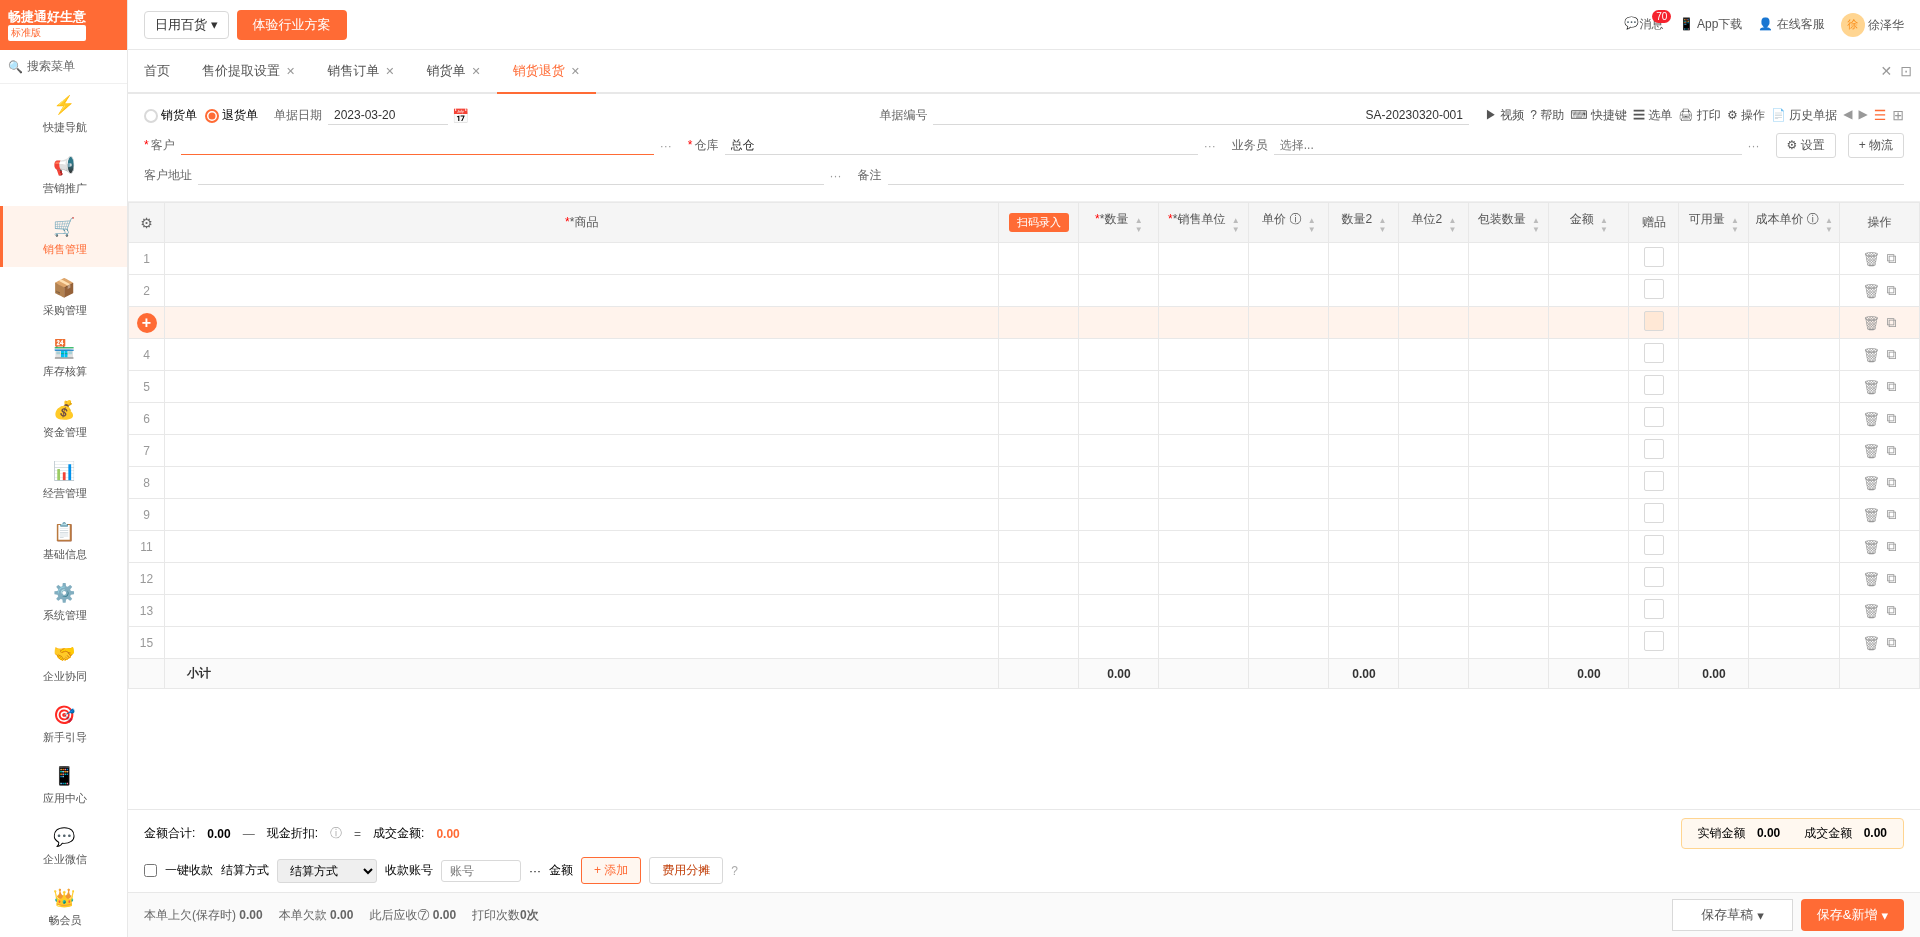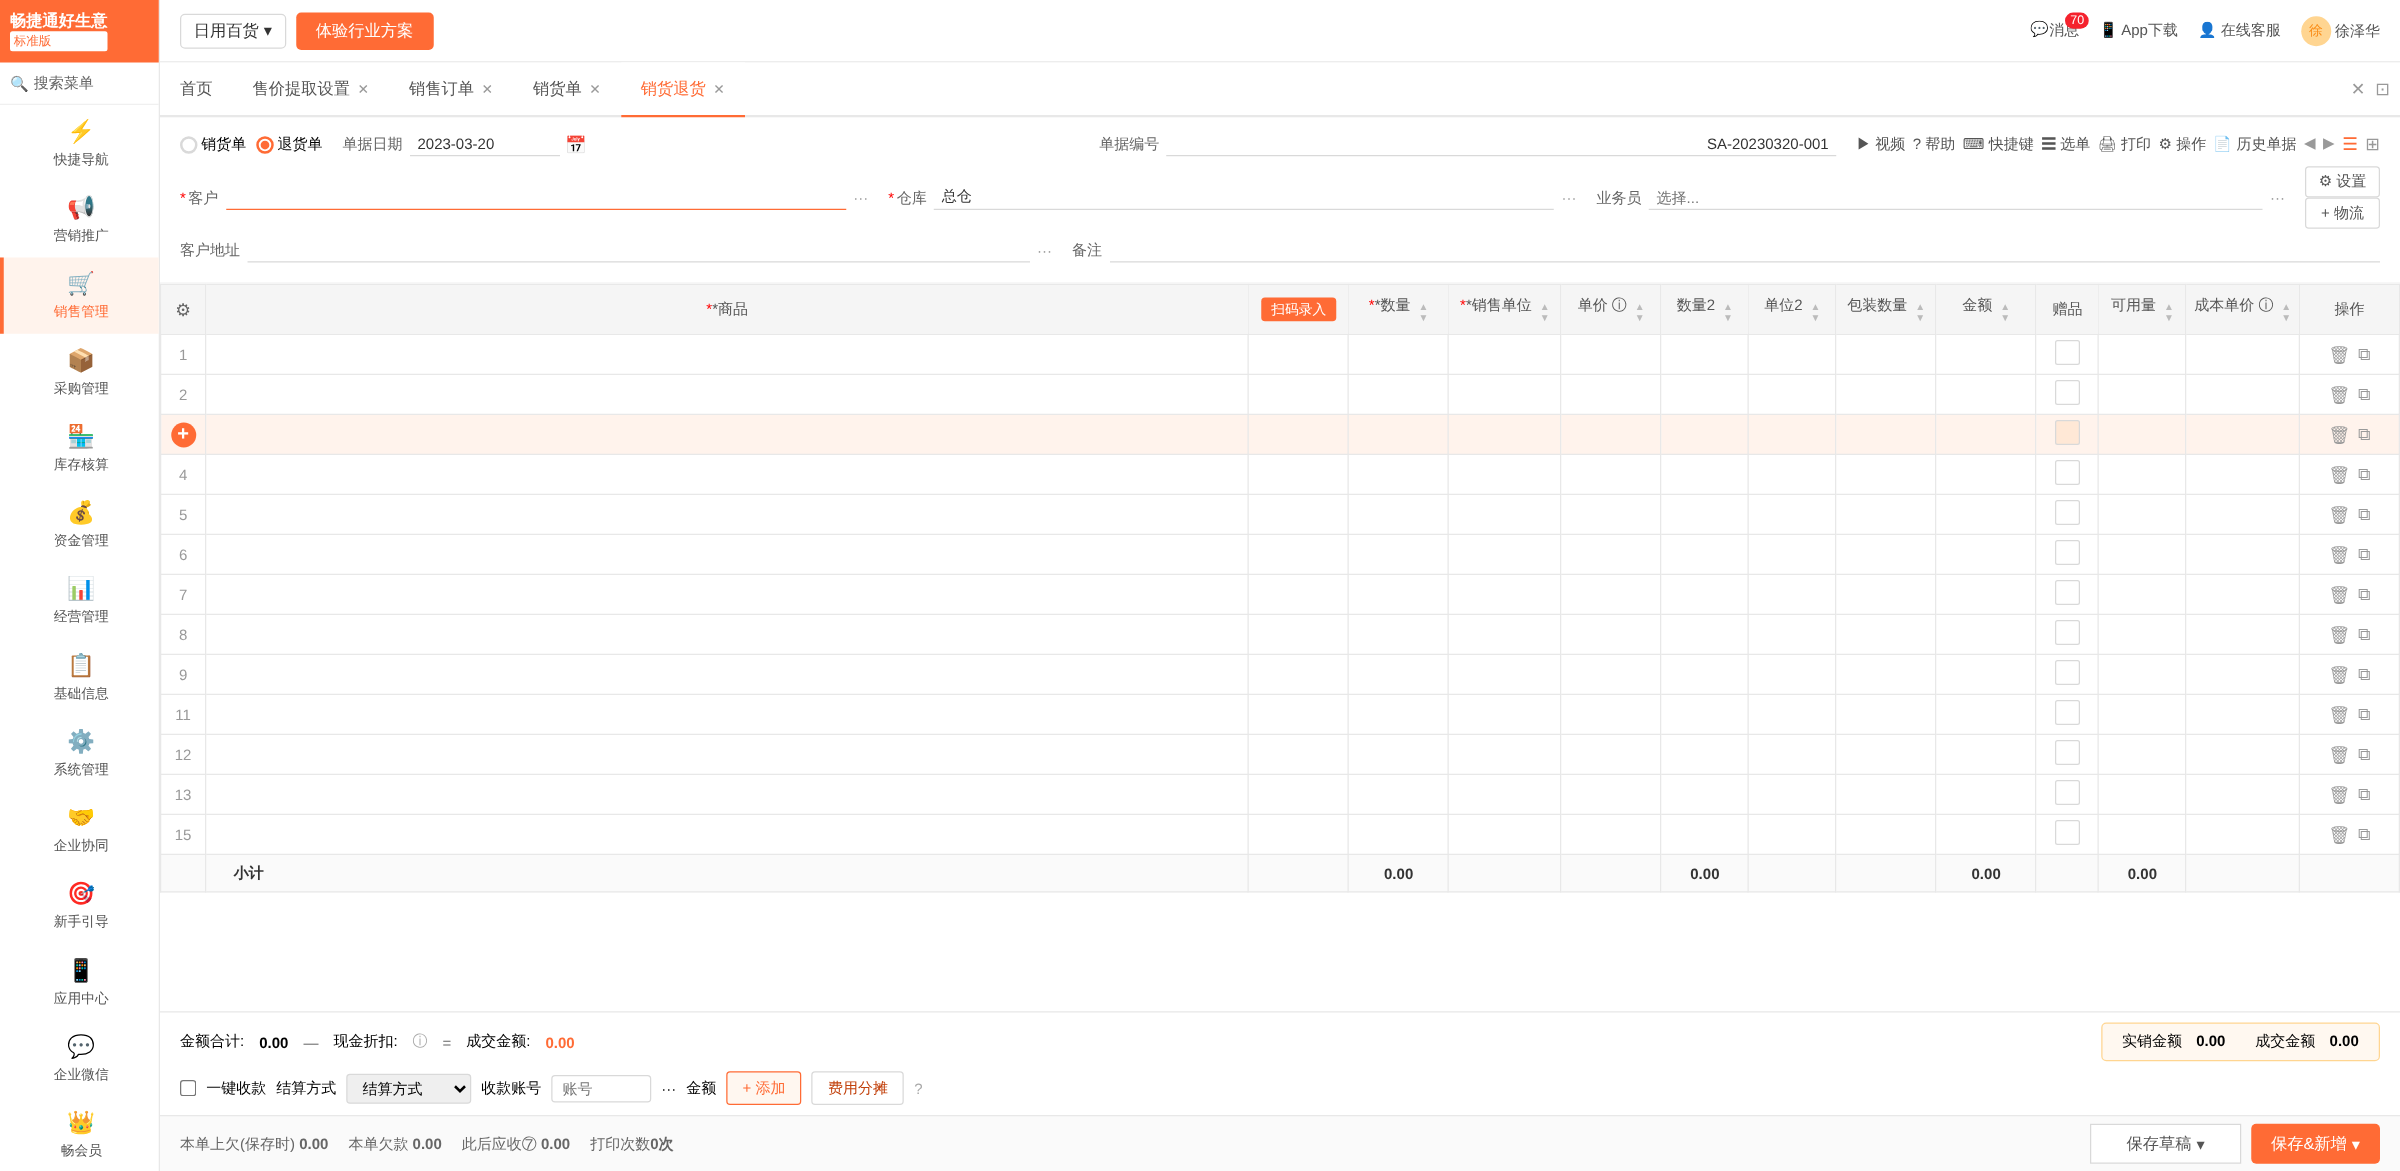--- a/index.html
+++ b/index.html
@@ -265,21 +265,21 @@
       <div class="form-group" style="flex:2;">
         <span class="form-label required">仓库</span>
         <input class="form-input" type="text" value="总仓" style="min-width: 120px;">
         <span class="form-dots">···</span>
       </div>
       <div class="form-group" style="flex:2;">
         <span class="form-label">业务员</span>
         <input class="form-input" type="text" placeholder="选择..." style="min-width: 100px;">
         <span class="form-dots">···</span>
       </div>
-      <div style="display:flex; flex-direction:column; gap:0; margin-left:auto;">
+      <div style="display:flex; flex-direction:row; gap:12px; margin-left:auto;">
         <button class="btn-setting">⚙ 设置</button>
         <button class="btn-logistics">+ 物流</button>
       </div>
     </div>
     <div class="form-row">
       <div class="form-group" style="flex:2;">
         <span class="form-label">客户地址</span>
         <input class="form-input" type="text" style="min-width: 200px;">
         <span class="form-dots">···</span>
       </div>

